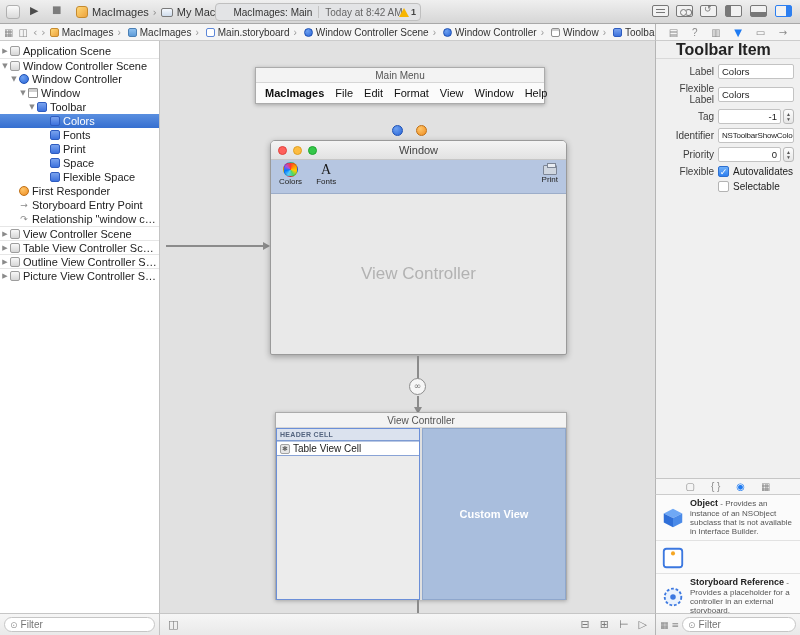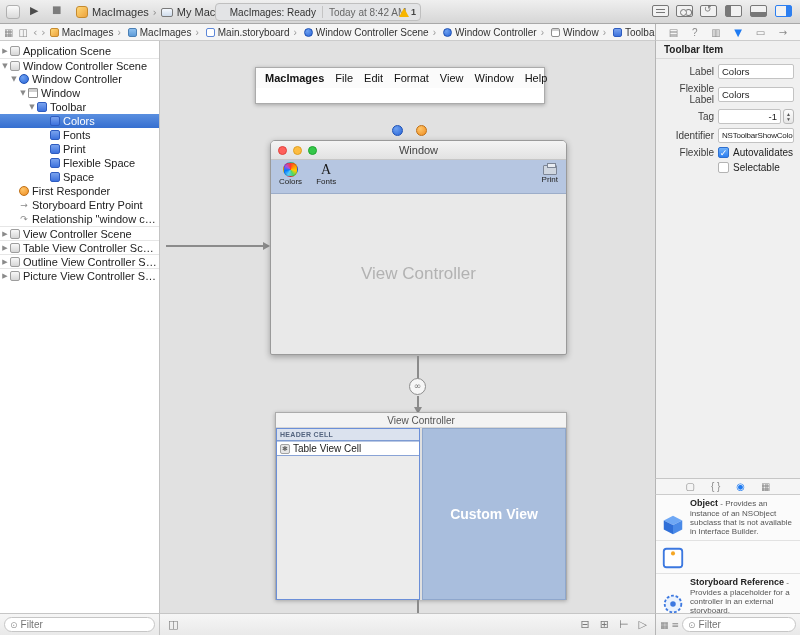--- a/index.html
+++ b/index.html
@@ -132,35 +132,35 @@
   .vc-panel { left:115px; top:371px; width:292px; height:188px; }
   .vc-body { display:flex; height:172px; background:#e0e0e0; }
   .tv-area { width:144px; border:1px solid #6b8fd8; background:#ececec; display:flex; flex-direction:column; }
   .tv-header { height:12px; background:#dbe2ee; border-bottom:1px solid #7d9bd2; font-size:7px; font-weight:bold;
     color:#54647f; line-height:12px; padding-left:3px; letter-spacing:.3px; }
   .tv-row { height:15px; background:#fff; border-bottom:1px solid #89a3d6; display:flex; align-items:center; gap:3px;
     padding-left:3px; font-size:10px; color:#222; border-top:1px solid #b9c8e4; }
   .gear { width:10px; height:10px; background:#e6e6e6; border:1px solid #a2a2a2; border-radius:2px;
     font-size:7px; line-height:9px; text-align:center; color:#666; }
   .custom-view { flex:1; margin-left:2px; background:#a9bedd; border:1px solid #8fa7cc; display:flex;
-    align-items:center; justify-content:center; color:#fff; font-weight:bold; font-size:14px; }
+    align-items:center; justify-content:center; color:#fff; font-weight:bold; font-size:11px; }
 
   .canvas-bottombar { position:absolute; left:160px; top:613px; width:495px; height:22px;
     background:linear-gradient(#f6f6f6,#e9e9e9); border-top:1px solid #c6c6c6; display:flex; align-items:center; padding:0 8px; }
   .cb-left { color:#7a7a7a; font-size:11px; }
   .cb-right { margin-left:auto; display:flex; gap:10px; color:#7a7a7a; font-size:11px; }
 
   
   .insp-tabs { position:absolute; left:655px; top:24px; width:145px; height:17px; background:#f5f5f5;
     border-bottom:1px solid #cccccc; border-left:1px solid #b5b5b5; display:flex; align-items:center;
     justify-content:space-around; padding:0 6px; color:#8a8a8a; font-size:10px; }
   .insp-tabs .sel { color:#1f7bf2; }
   .inspector { position:absolute; left:655px; top:41px; width:145px; height:437px; background:#f0f0f0;
     border-left:1px solid #b5b5b5; overflow:hidden; }
-  .insp-header { height:18px; line-height:18px; font-weight:bold; font-size:10px; padding-left:8px;
+  .insp-header { height:18px; line-height:18px; font-weight:bold; font-size:16px; padding-left:20px;
     border-bottom:1px solid #d9d9d9; color:#222; }
   .irows { padding:5px 6px 0 0; }
   .irow { display:flex; align-items:center; margin-bottom:4px; }
   .ilabel { width:58px; flex:none; text-align:right; font-size:10px; color:#3c3c3c; margin-right:4px; }
   .ifield { flex:1; height:15px; background:#fff; border:1px solid #c3c3c3; border-radius:2px;
     font-size:9.5px; padding:0 3px; display:flex; align-items:center; overflow:hidden; white-space:nowrap; color:#222; min-width:0; }
   .ifield.dim { color:#9a9a9a; padding-right:0; }
   .ifield.num { justify-content:flex-end; }
   .ifield.small { font-size:8px; letter-spacing:-.2px; }
   .combo-arrows { margin-left:auto; width:12px; align-self:stretch; background:linear-gradient(#70b1f9,#2c7ef0);
@@ -175,21 +175,21 @@
   .cb.checked { background:linear-gradient(#6fb1fb,#2d7ff0); border-color:#2d6fd0; }
   .cb.checked::after { content:"✓"; }
 
   
   .lib-tabs { position:absolute; left:655px; top:478px; width:145px; height:17px; background:#f5f5f5;
     border-top:1px solid #c6c6c6; border-bottom:1px solid #cccccc; border-left:1px solid #b5b5b5;
     display:flex; align-items:center; justify-content:center; gap:16px; color:#8a8a8a; font-size:10px; }
   .lib-tabs .sel { color:#1f7bf2; }
   .library { position:absolute; left:655px; top:495px; width:145px; height:118px; background:#fbfbfb;
     border-left:1px solid #b5b5b5; overflow:hidden; }
-  .lib-item { display:flex; gap:5px; padding:3px 5px; border-bottom:1px solid #e2e2e2; align-items:flex-end; }
+  .lib-item { display:flex; gap:5px; padding:3px 5px; border-bottom:1px solid #e2e2e2; align-items:center; }
   .lib-icon { flex:none; margin-top:2px; }
   .lib-text { font-size:8px; color:#555; line-height:1.18; }
   .lib-name { font-weight:bold; font-size:9px; color:#222; }
 </style>
 </head>
 <body>
 
 <div class="app">
 
   <div class="titlebar">
@@ -197,21 +197,21 @@
     <span class="run-btn sym">▶</span>
     <span class="stop-btn sym">■</span>
     <div class="scheme">
       <span class="app-ic"></span>
       <span>MacImages</span>
       <span class="chev sym">›</span>
       <span class="mac-ic"></span>
       <span>My Mac</span>
     </div>
     <div class="status">
-      <span class="s1">MacImages: Ready</span>
+      <span class="s1">MacImages: Main</span>
       <span class="sdiv"></span>
       <span class="s2">Today at 8:42 AM</span>
       <span class="warn">
         <i class="tri"></i>
         <b>1</b>
       </span>
     </div>
     <div class="tb-right">
       <span class="seg lines"></span>
       <span class="seg circles"></span>
@@ -303,26 +303,26 @@
         <span class="lbl">Fonts</span>
       </div>
     <div class="row" style="padding-left:40px">
         <span class="disc"></span>
         <span class="ic ic-tb"></span>
         <span class="lbl">Print</span>
       </div>
     <div class="row" style="padding-left:40px">
         <span class="disc"></span>
         <span class="ic ic-tb"></span>
+        <span class="lbl">Space</span>
+      </div>
+    <div class="row" style="padding-left:40px">
+        <span class="disc"></span>
+        <span class="ic ic-tb"></span>
         <span class="lbl">Flexible Space</span>
-      </div>
-    <div class="row" style="padding-left:40px">
-        <span class="disc"></span>
-        <span class="ic ic-tb"></span>
-        <span class="lbl">Space</span>
       </div>
     <div class="row" style="padding-left:9px">
         <span class="disc"></span>
         <span class="ic ic-fr"></span>
         <span class="lbl">First Responder</span>
       </div>
     <div class="row" style="padding-left:9px">
         <span class="disc"></span>
         <span class="ic ic-arrow sym">→</span>
         <span class="lbl">Storyboard Entry Point</span>
@@ -357,20 +357,21 @@
   <div class="filterbar fb-left">
     <span class="ffield">
       <span class="fic sym">⊙</span>
       <input placeholder="Filter" style="">
     </span>
   </div>
 
   <div class="canvas">
 
     <div class="panel main-menu">
+      <div class="panel-title">Main Menu</div>
       <div class="menu-row">
         <span class="first">MacImages</span>
         <span>File</span>
         <span>Edit</span>
         <span>Format</span>
         <span>View</span>
         <span>Window</span>
         <span>Help</span>
       </div>
     </div>
@@ -479,20 +480,30 @@
             <span>▼</span>
           </span>
       </div>
       <div class="irow">
         <span class="ilabel">Identifier</span>
         <span class="ifield small">
             <span>NSToolbarShowColorsItem</span>
           </span>
       </div>
       <div class="irow">
+        <span class="ilabel">Priority</span>
+        <span class="ifield num">
+            <span>0</span>
+          </span>
+        <span class="stepper">
+            <span>▲</span>
+            <span>▼</span>
+          </span>
+      </div>
+      <div class="irow">
         <span class="ilabel">Flexible</span>
         <span class="cbrow">
           <span class="cb checked"></span>
           <span>Autovalidates</span>
         </span>
       </div>
       <div class="irow">
         <span class="ilabel"></span>
         <span class="cbrow">
           <span class="cb"></span>

